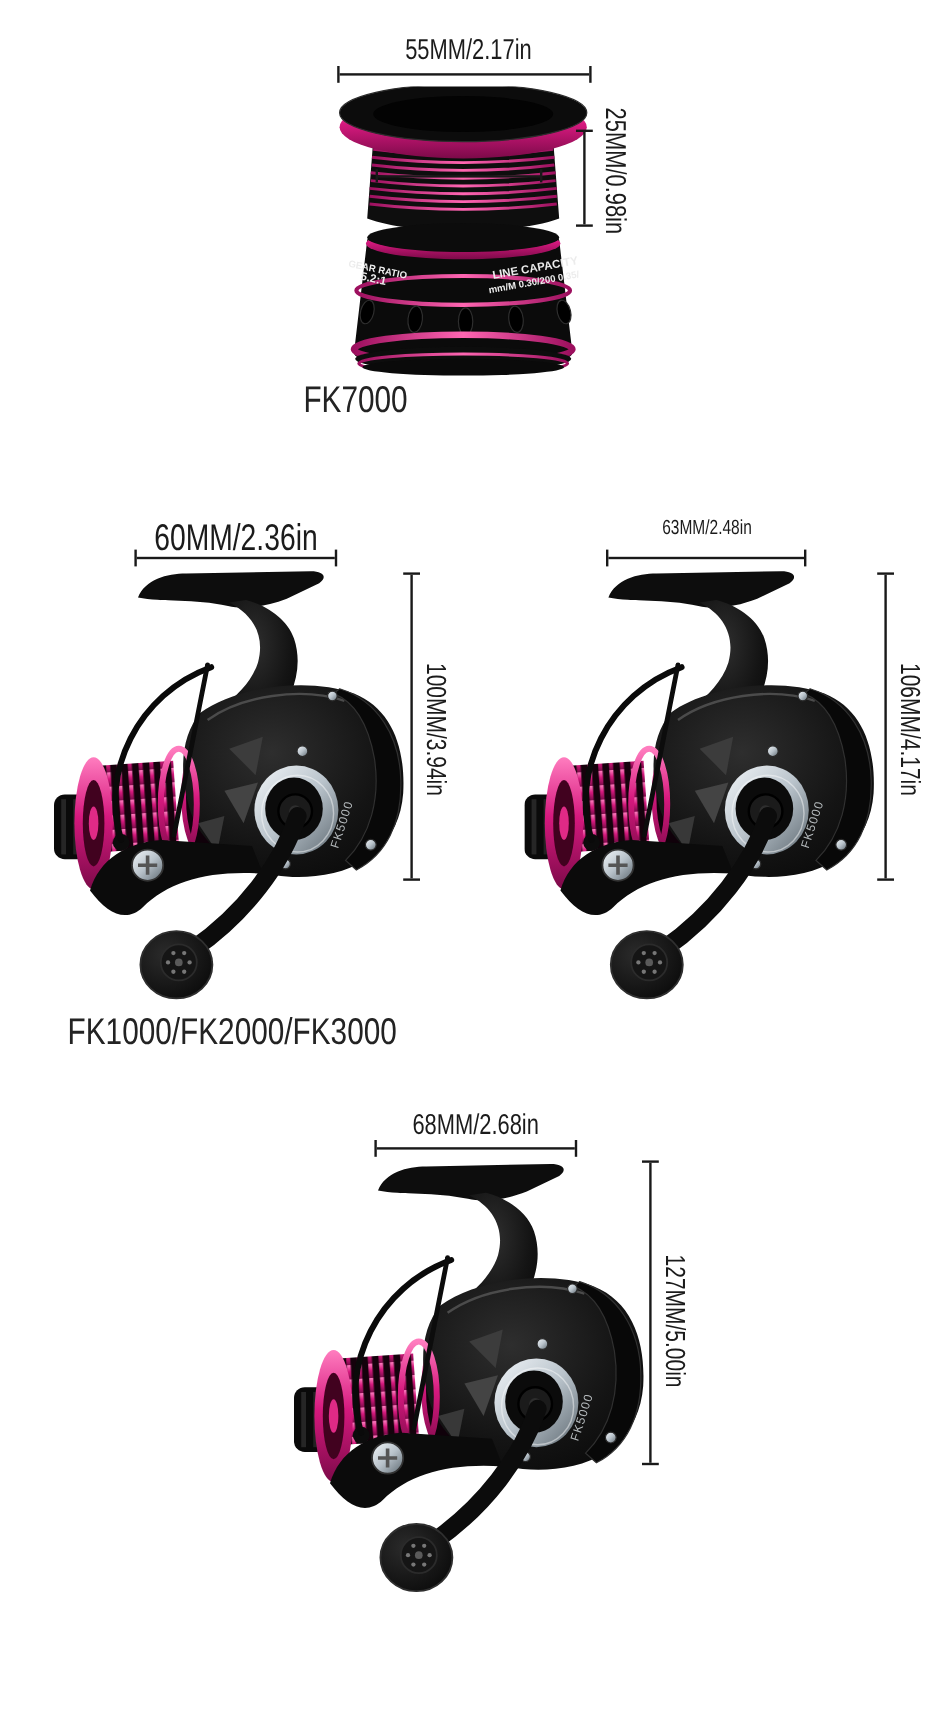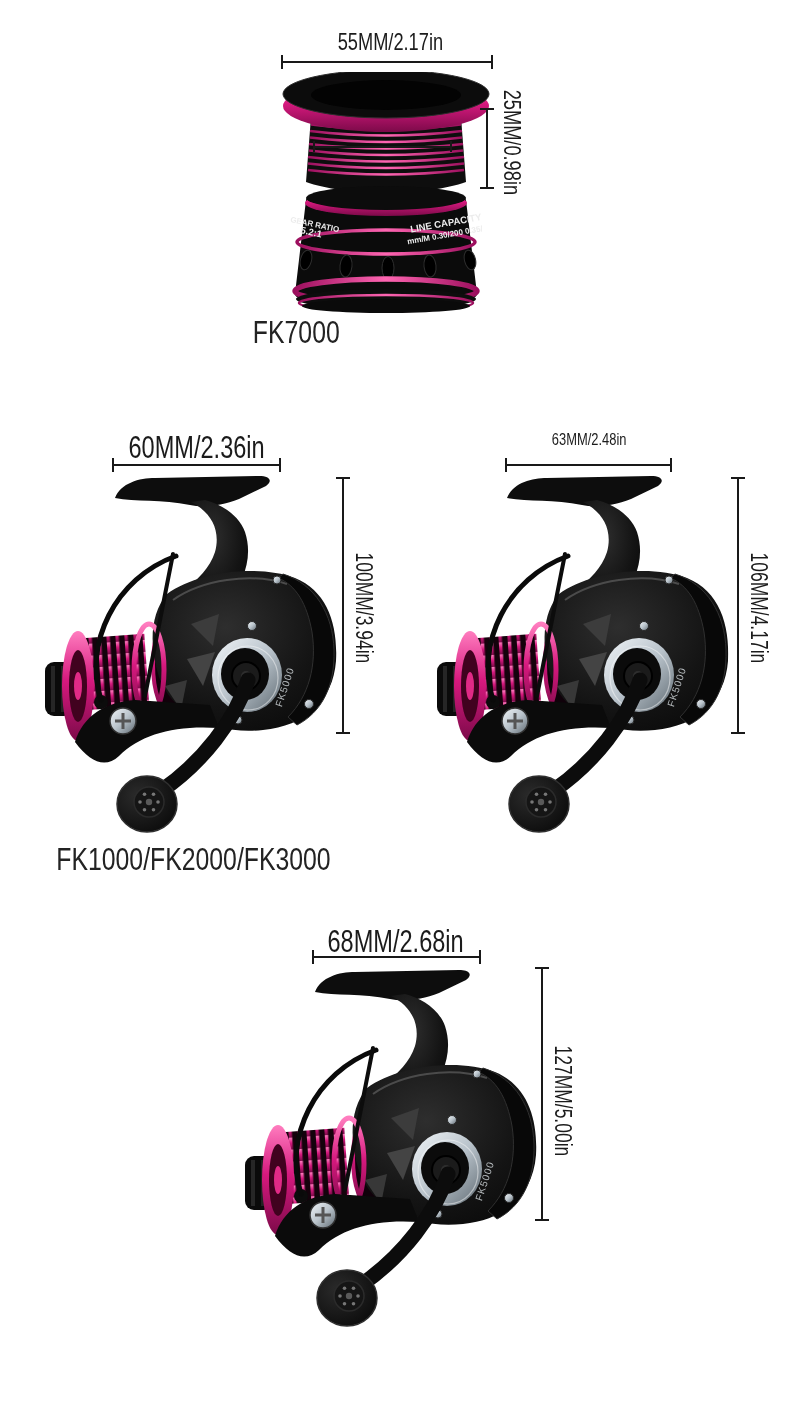--- a/index.html
+++ b/index.html
@@ -217,21 +217,21 @@
   <div class="caption" style="left:22px; top:794px;margin-top:48px;"><span class="t">FK1000/FK2000/FK3000</span></div>
 
   <div class="lbl" style="left:439px; top:430px; width:300px; font-size:17px;"><span class="t">63MM/2.48in</span></div>
   <div class="dimh" style="left:505px; top:458px; width:163px; height:14px;"></div>
   <svg class="art" viewBox="0 0 345 362" style="left:437px; top:474px; width:345px; height:362px;">
       <use href="#reel-art"></use>
     </svg>
   <div class="dimv" style="left:731px; top:477px; height:253px;"></div>
   <div class="vlbl" style="left:742px; top:535px; height:140px; font-size:23px;"><span class="t">106MM/4.17in</span></div>
 
-  <div class="lbl" style="left:246px; top:924px; width:300px; font-size:31px;"><span class="t">68MM/2.68in</span></div>
+  <div class="lbl" style="left:246px; top:924px; width:300px; font-size:24px;"><span class="t">68MM/2.68in</span></div>
   <div class="dimh" style="left:312px; top:950px; width:165px; height:14px;"></div>
   <svg class="art" viewBox="0 0 345 362" style="left:245px; top:968px; width:345px; height:362px;">
       <use href="#reel-art"></use>
     </svg>
   <div class="dimv" style="left:535px; top:967px; height:250px;"></div>
   <div class="vlbl" style="left:546px; top:1028px; height:140px; font-size:23px;"><span class="t">127MM/5.00in</span></div>
 
 </div>
 
 </body></html>

